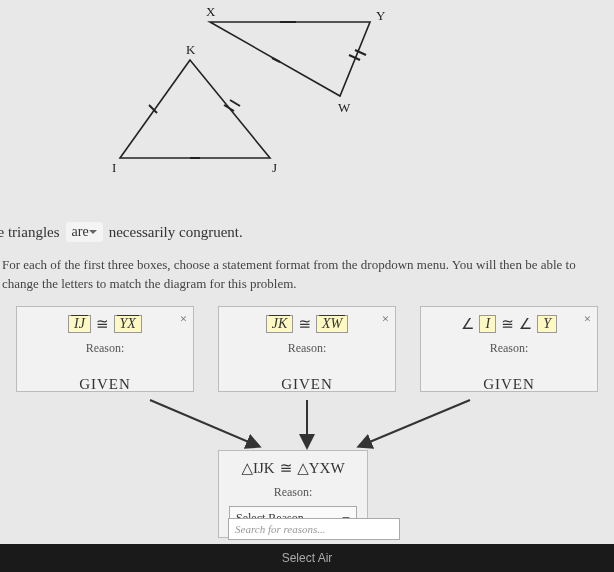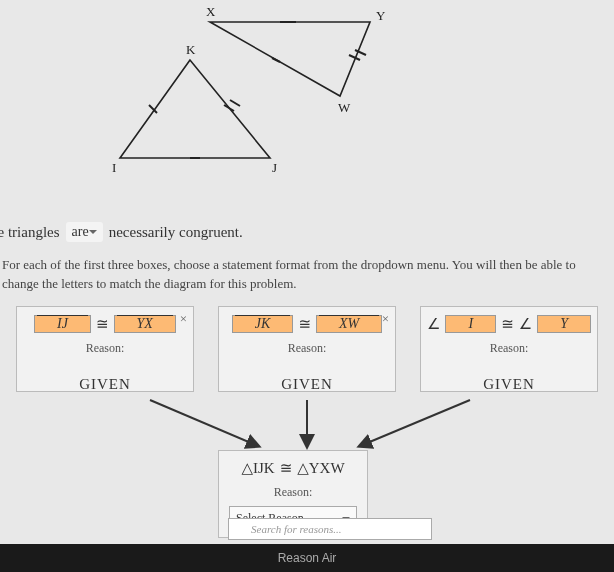--- a/index.html
+++ b/index.html
@@ -5,28 +5,28 @@
 html,body{margin:0;padding:0;font-family:Georgia,serif;background:#e8e8e8;color:#333;width:614px;height:572px;overflow:hidden}
 .page{position:relative;width:614px;height:572px}
 .diagram{position:absolute;top:0;left:0;width:614px;height:180px}
 .sentence{position:absolute;top:222px;left:-10px;font-size:15px;display:flex;align-items:center;gap:6px}
 .dropdown{display:inline-flex;align-items:center;background:#f4f4f4;padding:2px 6px;border-radius:3px;font-size:14px}
 .instructions{position:absolute;top:256px;left:2px;right:10px;font-size:13px;color:#444;line-height:1.45}
 .cards{position:absolute;top:306px;left:16px;right:16px;display:flex;justify-content:space-between}
 .card{width:178px;height:86px;border:1px solid #bbb;background:#f2f2f2;position:relative;text-align:center;padding-top:8px;box-sizing:border-box}
 .close{position:absolute;top:4px;right:6px;font-size:13px;color:#666;cursor:pointer}
 .statement{display:flex;justify-content:center;align-items:center;gap:5px;font-size:15px}
-.seg{border:1px solid #999;padding:0 22px;font-style:italic;font-size:14px;position:relative;background:#fdba74}
+.seg{border:1px solid #999;padding:0 5px;font-style:italic;font-size:14px;position:relative;background:#fef9c3}
 .seg.bar::before{content:"";position:absolute;top:-1px;left:2px;right:2px;height:1px;background:#333}
 .reason-label{font-size:12px;color:#555;margin-top:8px}
 .reason-val{font-size:15px;font-weight:400;letter-spacing:1px;margin-top:20px}
 .arrows{position:absolute;top:396px;left:0;width:614px;height:60px}
 .final{position:absolute;top:450px;left:218px;width:150px;border:1px solid #bbb;background:#f2f2f2;text-align:center;padding:8px 0 6px;box-sizing:border-box}
 .select-reason{margin:6px 10px 0;border:1px solid #aaa;background:#fafafa;font-size:12px;padding:4px 6px;display:flex;justify-content:space-between;align-items:center;cursor:pointer}
-.searchbox{position:absolute;top:518px;left:228px;width:158px;border:1px solid #aaa;background:#fff;font-size:11px;padding:4px 22px;color:#999;font-style:italic}
+.searchbox{position:absolute;top:518px;left:228px;width:158px;border:1px solid #aaa;background:#fff;font-size:11px;padding:4px 6px;color:#999;font-style:italic}
 .bezel{position:absolute;bottom:0;left:0;right:0;height:28px;background:#1a1a1a;color:#aaa;font-size:12px;text-align:center;line-height:28px;font-family:sans-serif}
 .cong{font-size:15px}
 .angle-sym{font-size:15px}
 .tri{font-style:normal}
 .caret{border:4px solid transparent;border-top-color:#666;display:inline-block;transform:translateY(2px)}
 </style>
 </head>
 <body>
 
 <div class="page">
@@ -118,14 +118,14 @@
     </div>
     <div class="reason-label">Reason:</div>
     <div class="select-reason">
       <span>Select Reason</span>
       <span class="caret"></span>
     </div>
   </div>
 
   <div class="searchbox">Search for reasons...</div>
 
-  <div class="bezel">Reason Air</div>
+  <div class="bezel">Select Air</div>
 </div>
 
 </body></html>

